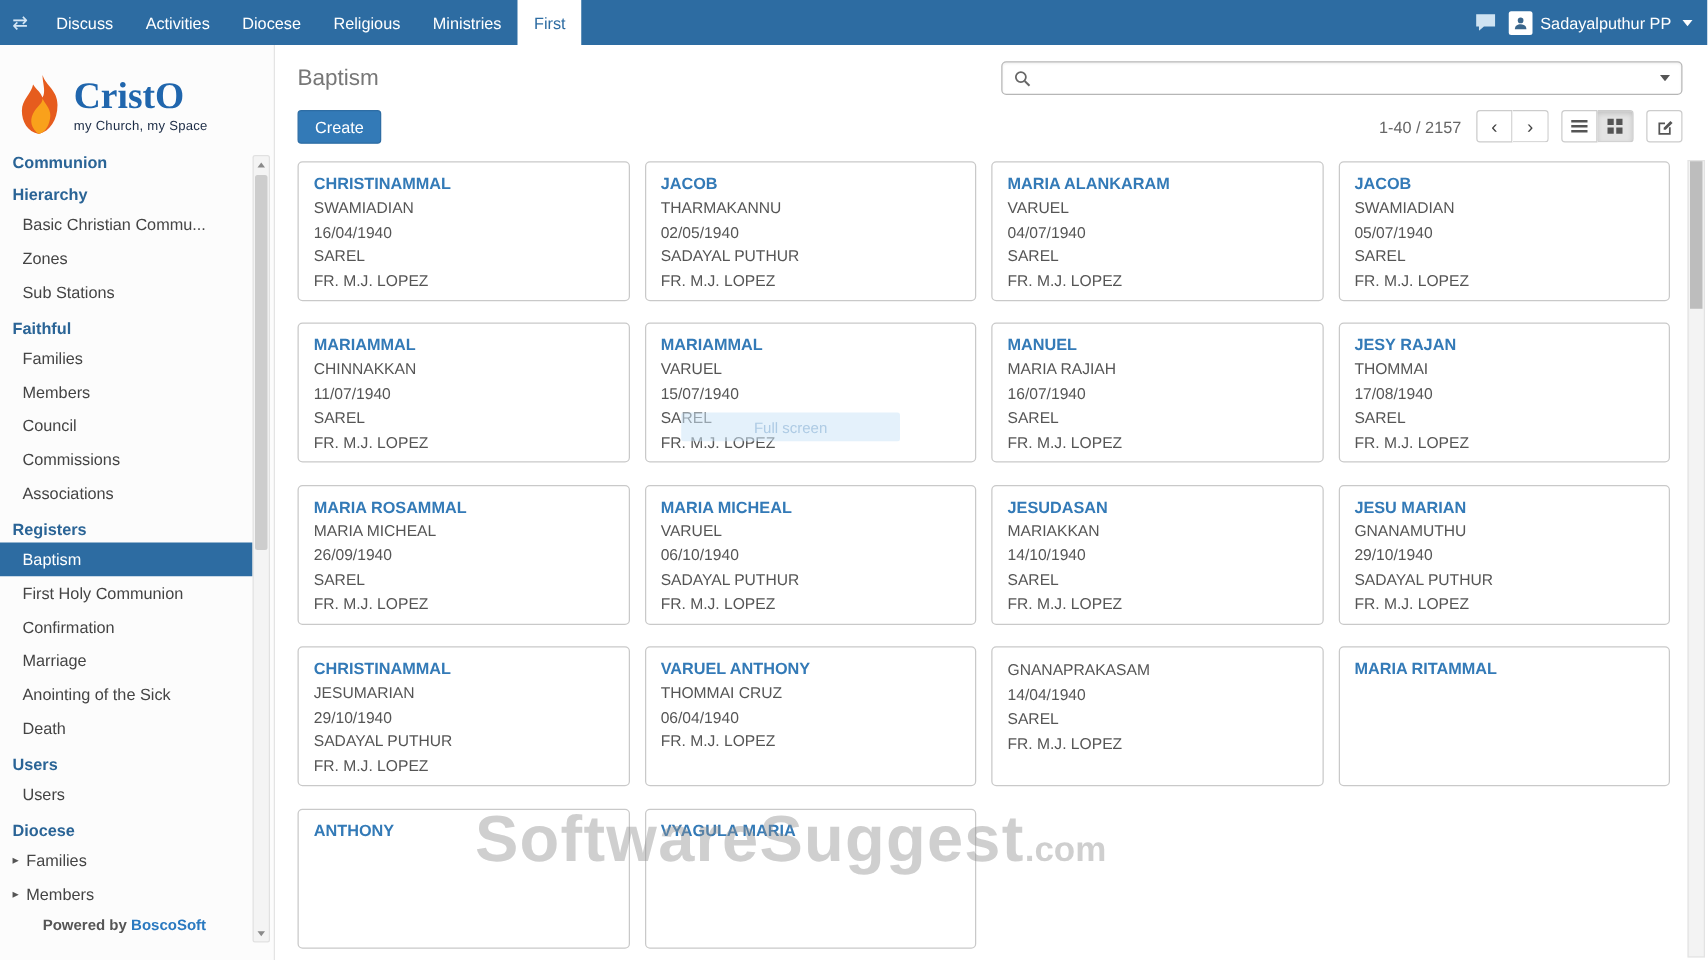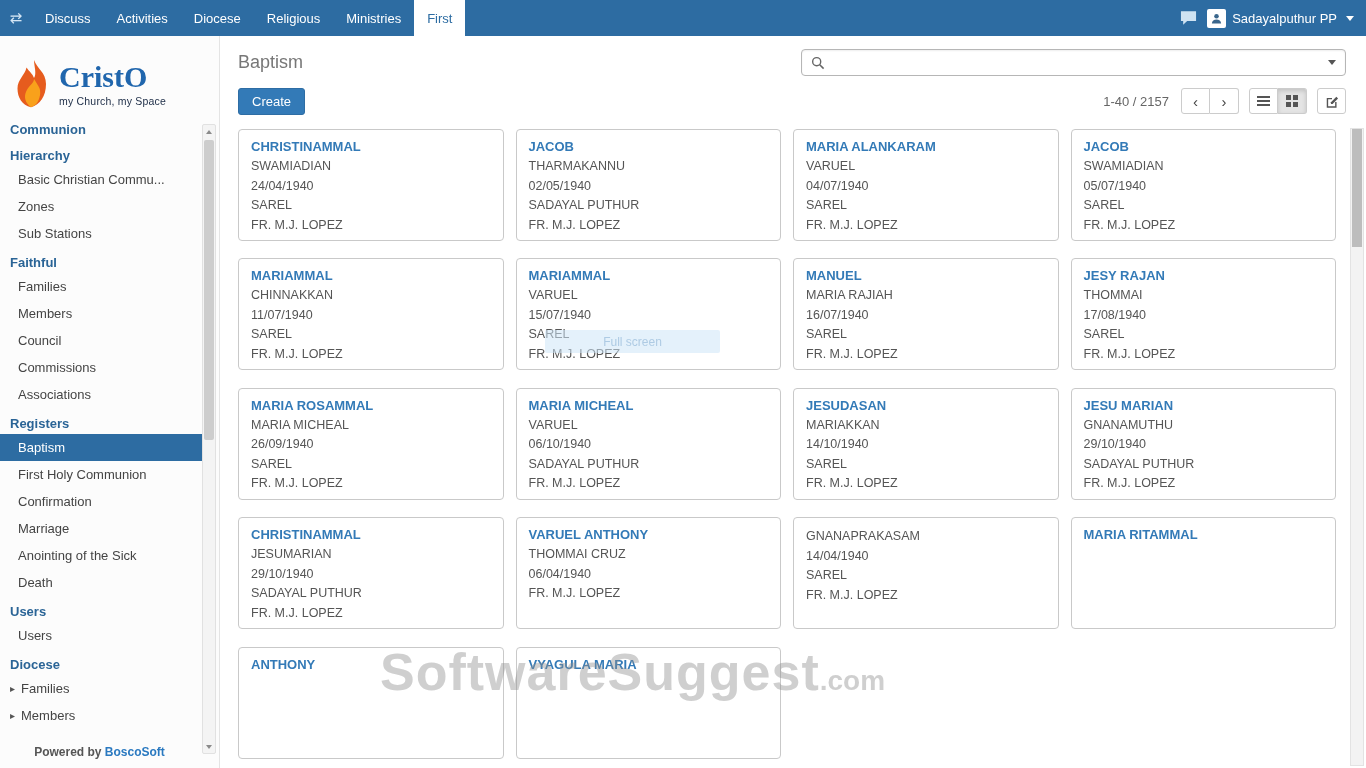--- a/index.html
+++ b/index.html
@@ -23,21 +23,21 @@
   .logo{display:flex;align-items:center;gap:7px;padding:23px 8px 4px 16px}
   .logo-text{display:flex;flex-direction:column}
   .logo-title{font-family:"Liberation Serif",serif;font-weight:bold;font-size:30px;line-height:1;color:#2066ad}
   .logo-tagline{font-size:10.5px;color:#1b2b45;margin-top:3px;letter-spacing:.2px}
   .side-nav{margin-top:4px;padding-right:17px}
   .nav-header{color:#2a6496;font-weight:bold;font-size:13px;padding:5px 10px 3px 10px;margin-top:3px;cursor:pointer}
   .nav-item{font-size:13px;color:#444;padding:6px 10px 6px 18px;cursor:pointer;display:flex;align-items:center;gap:6px}
   .nav-item.active{background:#2d6ca2;color:#fff}
   .nav-item.exp{padding-left:10px}
   .tri{font-size:10px;color:#555;line-height:1}
-  .powered{position:absolute;bottom:6px;left:0;right:20px;text-align:center;font-size:12px;font-weight:bold;color:#555;padding:3px 0}
+  .powered{position:absolute;bottom:18px;left:0;right:20px;text-align:center;font-size:12px;font-weight:bold;color:#555;padding:3px 0}
   .powered b{color:#2a79c0}
 
   
   .side-scroll{position:absolute;top:88px;bottom:14px;right:3px;width:14px;background:#f4f4f4;border:1px solid #e1e1e1;border-radius:2px}
   .ss-arrow{position:absolute;left:0;right:0;height:13px;display:flex;align-items:center;justify-content:center;cursor:pointer}
   .ss-arrow.up{top:0}.ss-arrow.down{bottom:0}
   .arr-up{width:0;height:0;border-left:3px solid transparent;border-right:3px solid transparent;border-bottom:4px solid #8a8a8a}
   .arr-dn{width:0;height:0;border-left:3px solid transparent;border-right:3px solid transparent;border-top:4px solid #8a8a8a}
   .ss-thumb{position:absolute;left:1px;right:1px;top:15px;height:300px;background:#cdcdcd;border-radius:2px;cursor:pointer}
 
@@ -247,21 +247,21 @@
             </svg>
         </span>
       </div>
     </div>
   </div>
 
   <div class="cards">
       <div class="card">
         <div class="card-name">CHRISTINAMMAL</div>
         <div class="card-line">SWAMIADIAN</div>
-        <div class="card-line">24/04/1940</div>
+        <div class="card-line">16/04/1940</div>
         <div class="card-line">SAREL</div>
         <div class="card-line">FR. M.J. LOPEZ</div>
       </div>
       <div class="card">
         <div class="card-name">JACOB</div>
         <div class="card-line">THARMAKANNU</div>
         <div class="card-line">02/05/1940</div>
         <div class="card-line">SADAYAL PUTHUR</div>
         <div class="card-line">FR. M.J. LOPEZ</div>
       </div>

